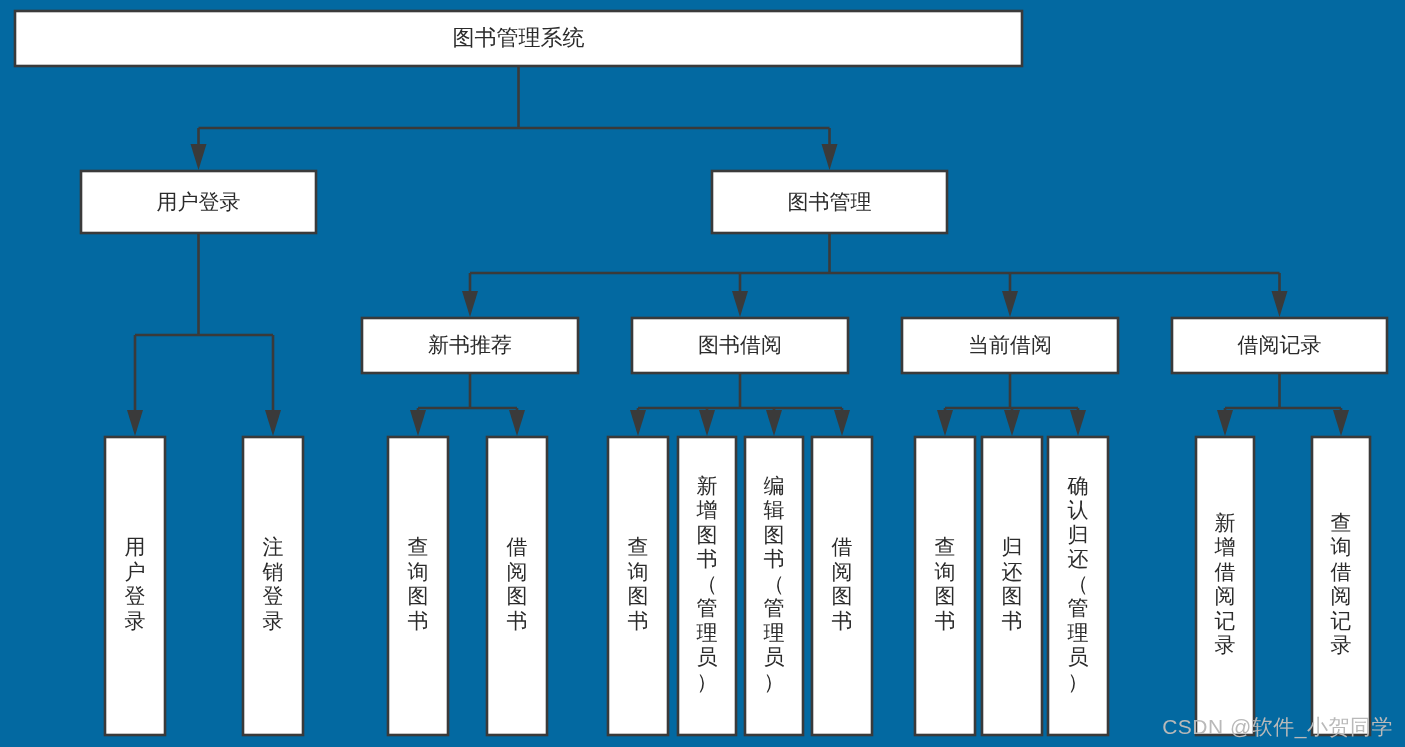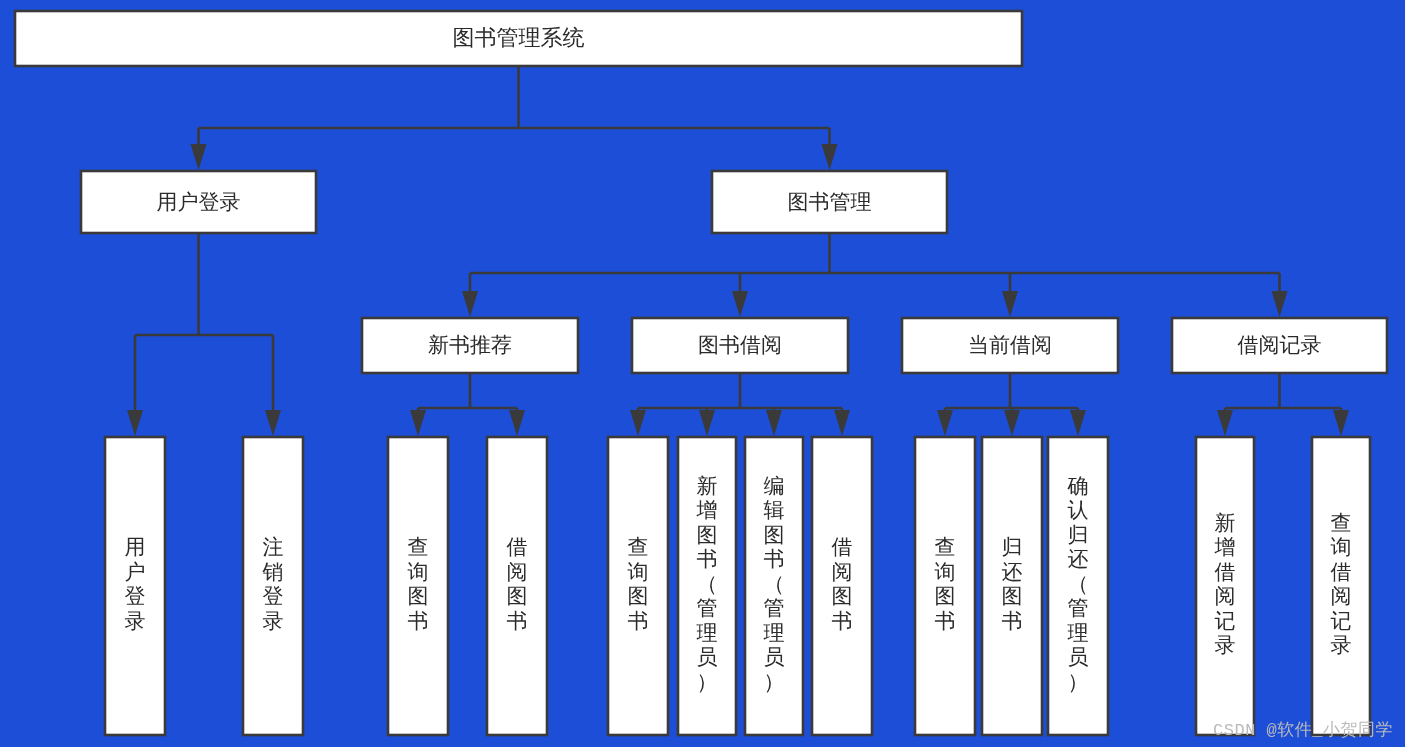--- a/index.html
+++ b/index.html
@@ -11,21 +11,21 @@
   body {
     width: 1405px;
     height: 747px;
     font-family: "Liberation Sans", "DejaVu Sans", sans-serif;
     overflow: hidden;
   }
   #diagram-root {
     position: relative;
     width: 1405px;
     height: 747px;
-    background: #1d4ed8;
+    background: #0369a1;
   }
   svg#tree-svg {
     position: absolute;
     left: 0;
     top: 0;
     width: 1405px;
     height: 747px;
     display: block;
   }
   .node-rect {
@@ -53,22 +53,22 @@
   .node-label-v {
     font-family: "Liberation Sans", "DejaVu Sans", sans-serif;
     font-size: 21px;
     fill: #2b2b2b;
     text-anchor: middle;
   }
   .watermark-text {
     position: absolute;
     right: 12px;
     bottom: 6px;
-    font-family: Liberation Mono, monospace;
-    font-size: 17px;
+    font-family: Liberation Sans, sans-serif;
+    font-size: 21px;
     color: #b9b9b9;
     white-space: nowrap;
     letter-spacing: 0.5px;
     pointer-events: none;
   }
 </style>
 </head>
 <body>
 
 <div id="diagram-root">

